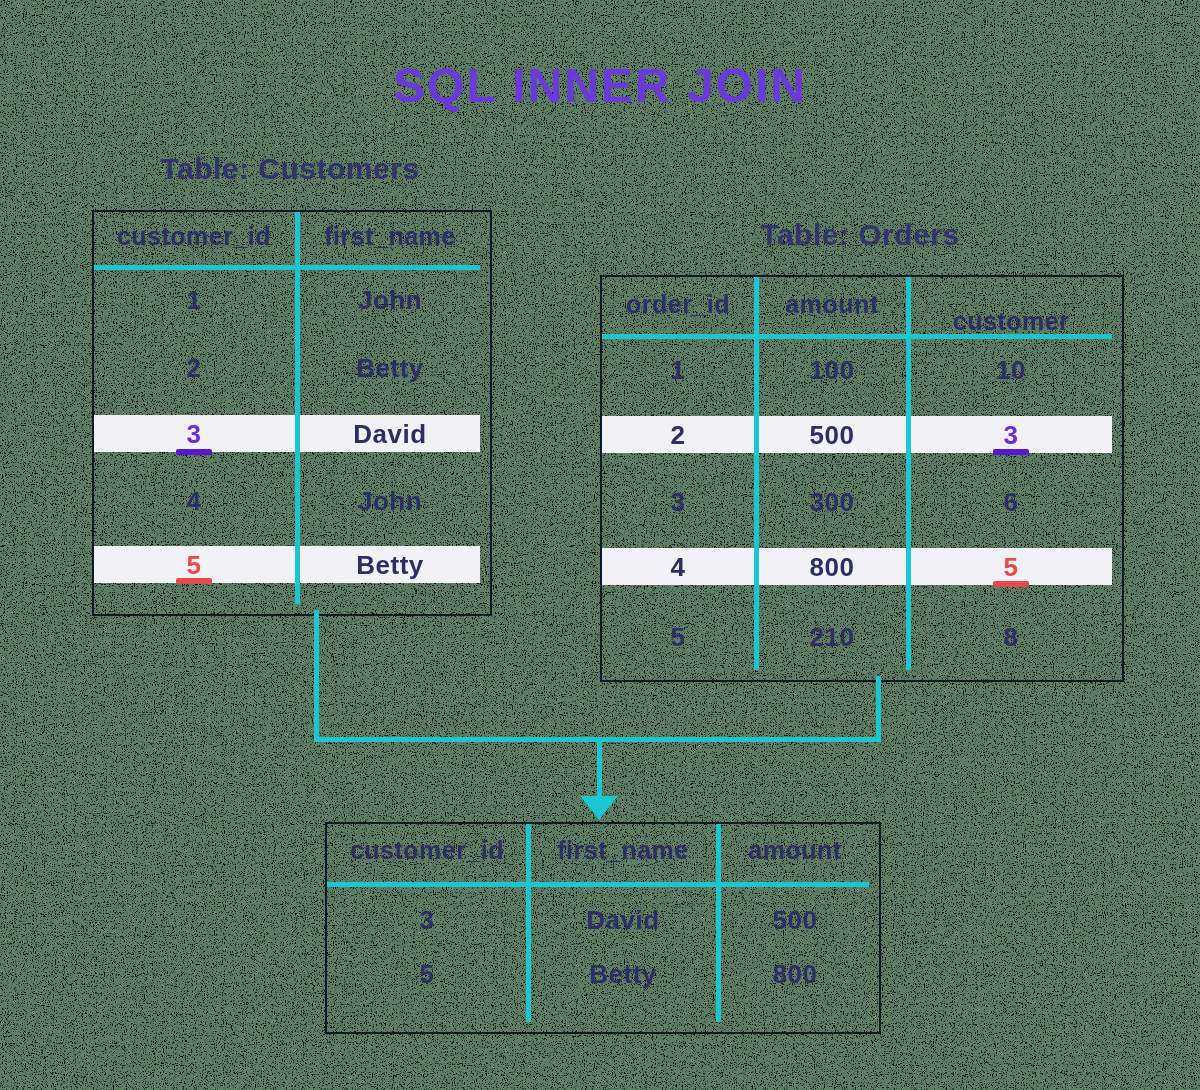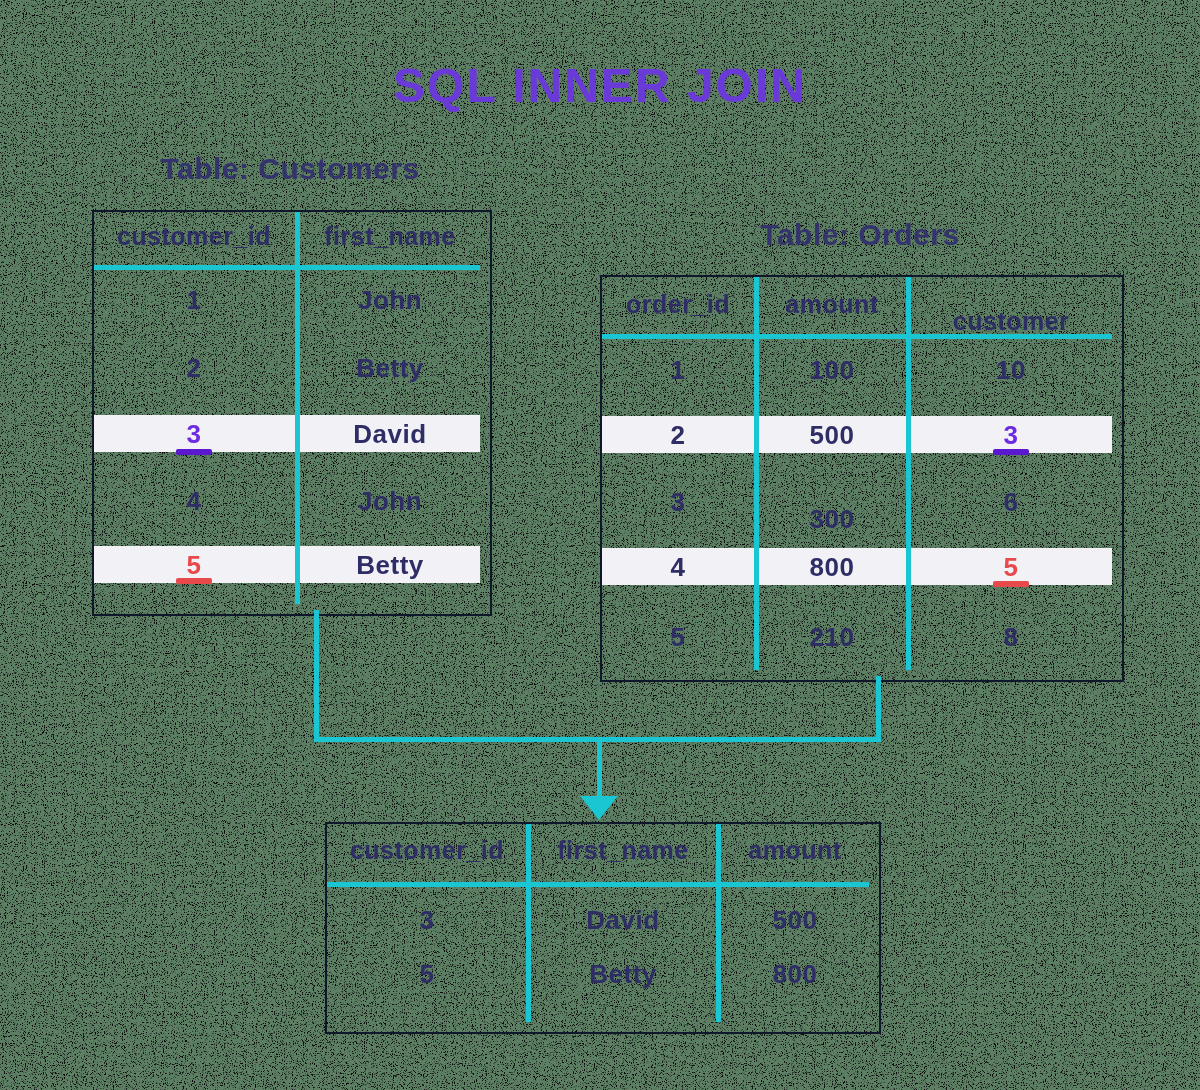--- a/index.html
+++ b/index.html
@@ -94,21 +94,21 @@
     <span class="cv hd" style="left:230px;top:27px">amount</span>
     <span class="cv hd" style="left:409px;top:44px">customer</span>
 
     <span class="cv" style="left:76px;top:93px">1</span>
     <span class="cv" style="left:230px;top:93px">100</span>
     <span class="cv" style="left:409px;top:93px">10</span>
     <span class="cv" style="left:76px;top:158px">2</span>
     <span class="cv" style="left:230px;top:158px">500</span>
     <span class="cv hl-purple" style="left:409px;top:158px">3</span>
     <span class="cv" style="left:76px;top:225px">3</span>
-    <span class="cv" style="left:230px;top:242px">300</span>
+    <span class="cv" style="left:230px;top:225px">300</span>
     <span class="cv" style="left:409px;top:225px">6</span>
     <span class="cv" style="left:76px;top:290px">4</span>
     <span class="cv" style="left:230px;top:290px">800</span>
     <span class="cv hl-red" style="left:409px;top:290px">5</span>
     <span class="cv" style="left:76px;top:360px">5</span>
     <span class="cv" style="left:230px;top:360px">210</span>
     <span class="cv" style="left:409px;top:360px">8</span>
 
     <div class="uline purple" style="left:391px;top:172px;width:36px"></div>
     <div class="uline red" style="left:391px;top:304px;width:36px"></div>

